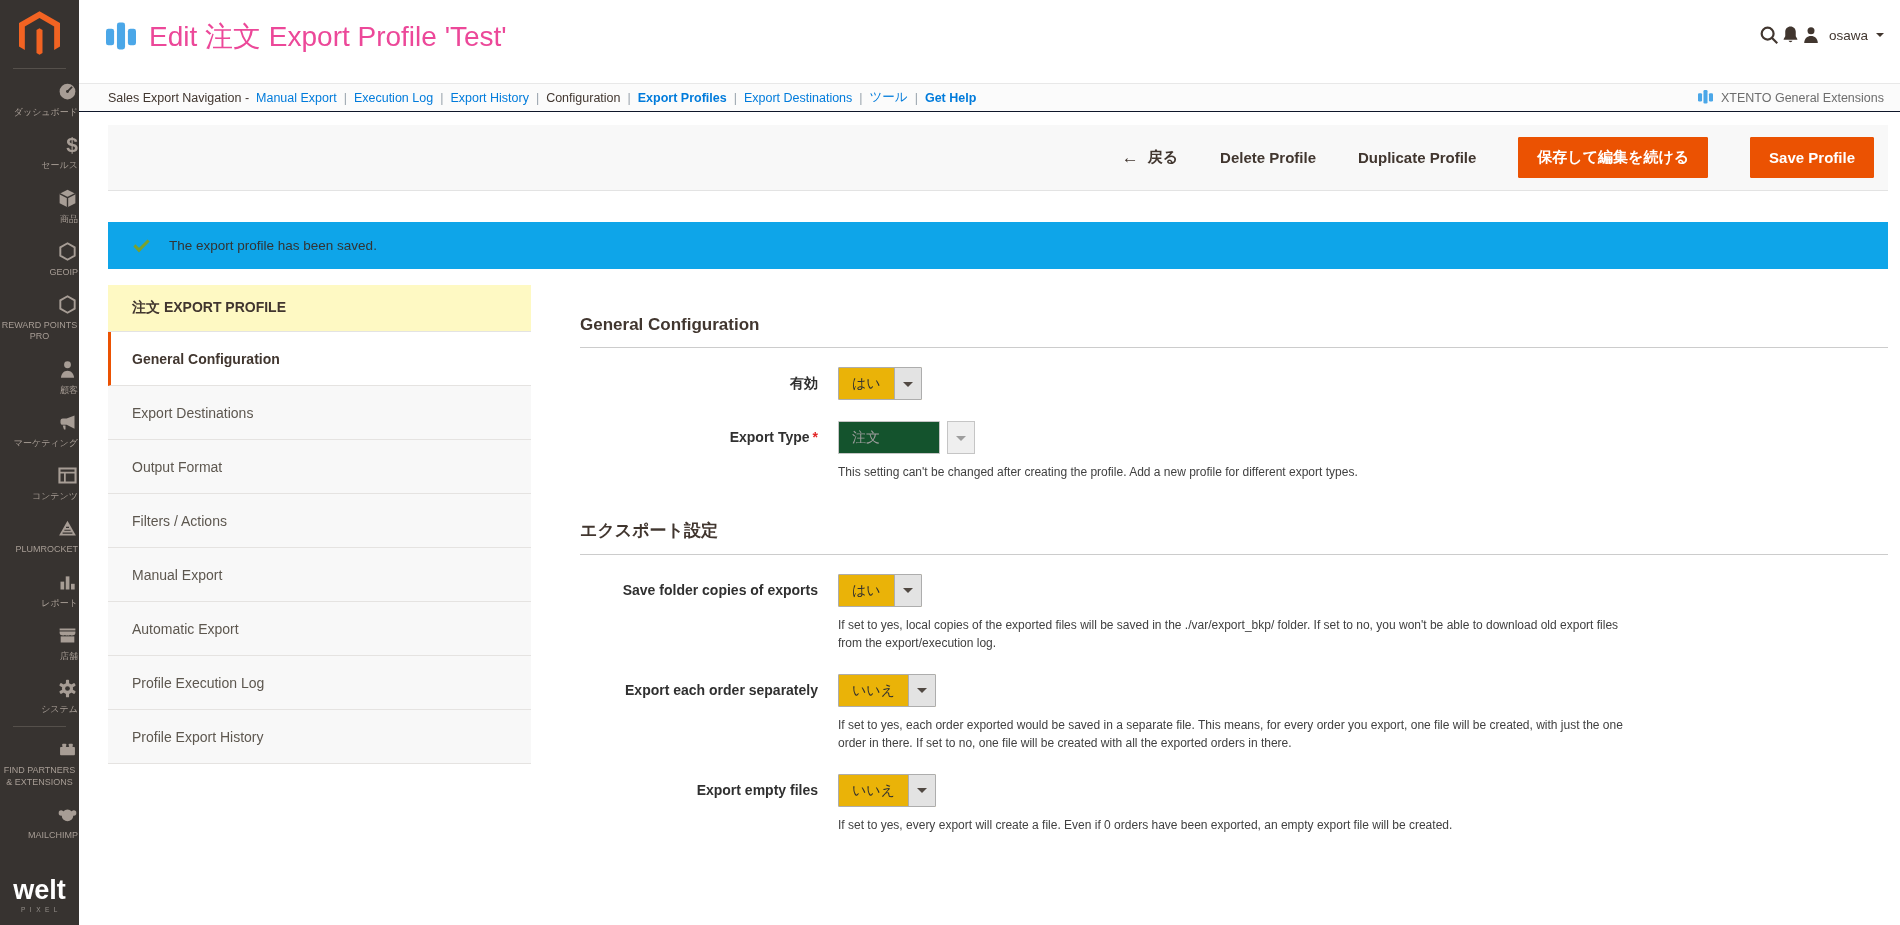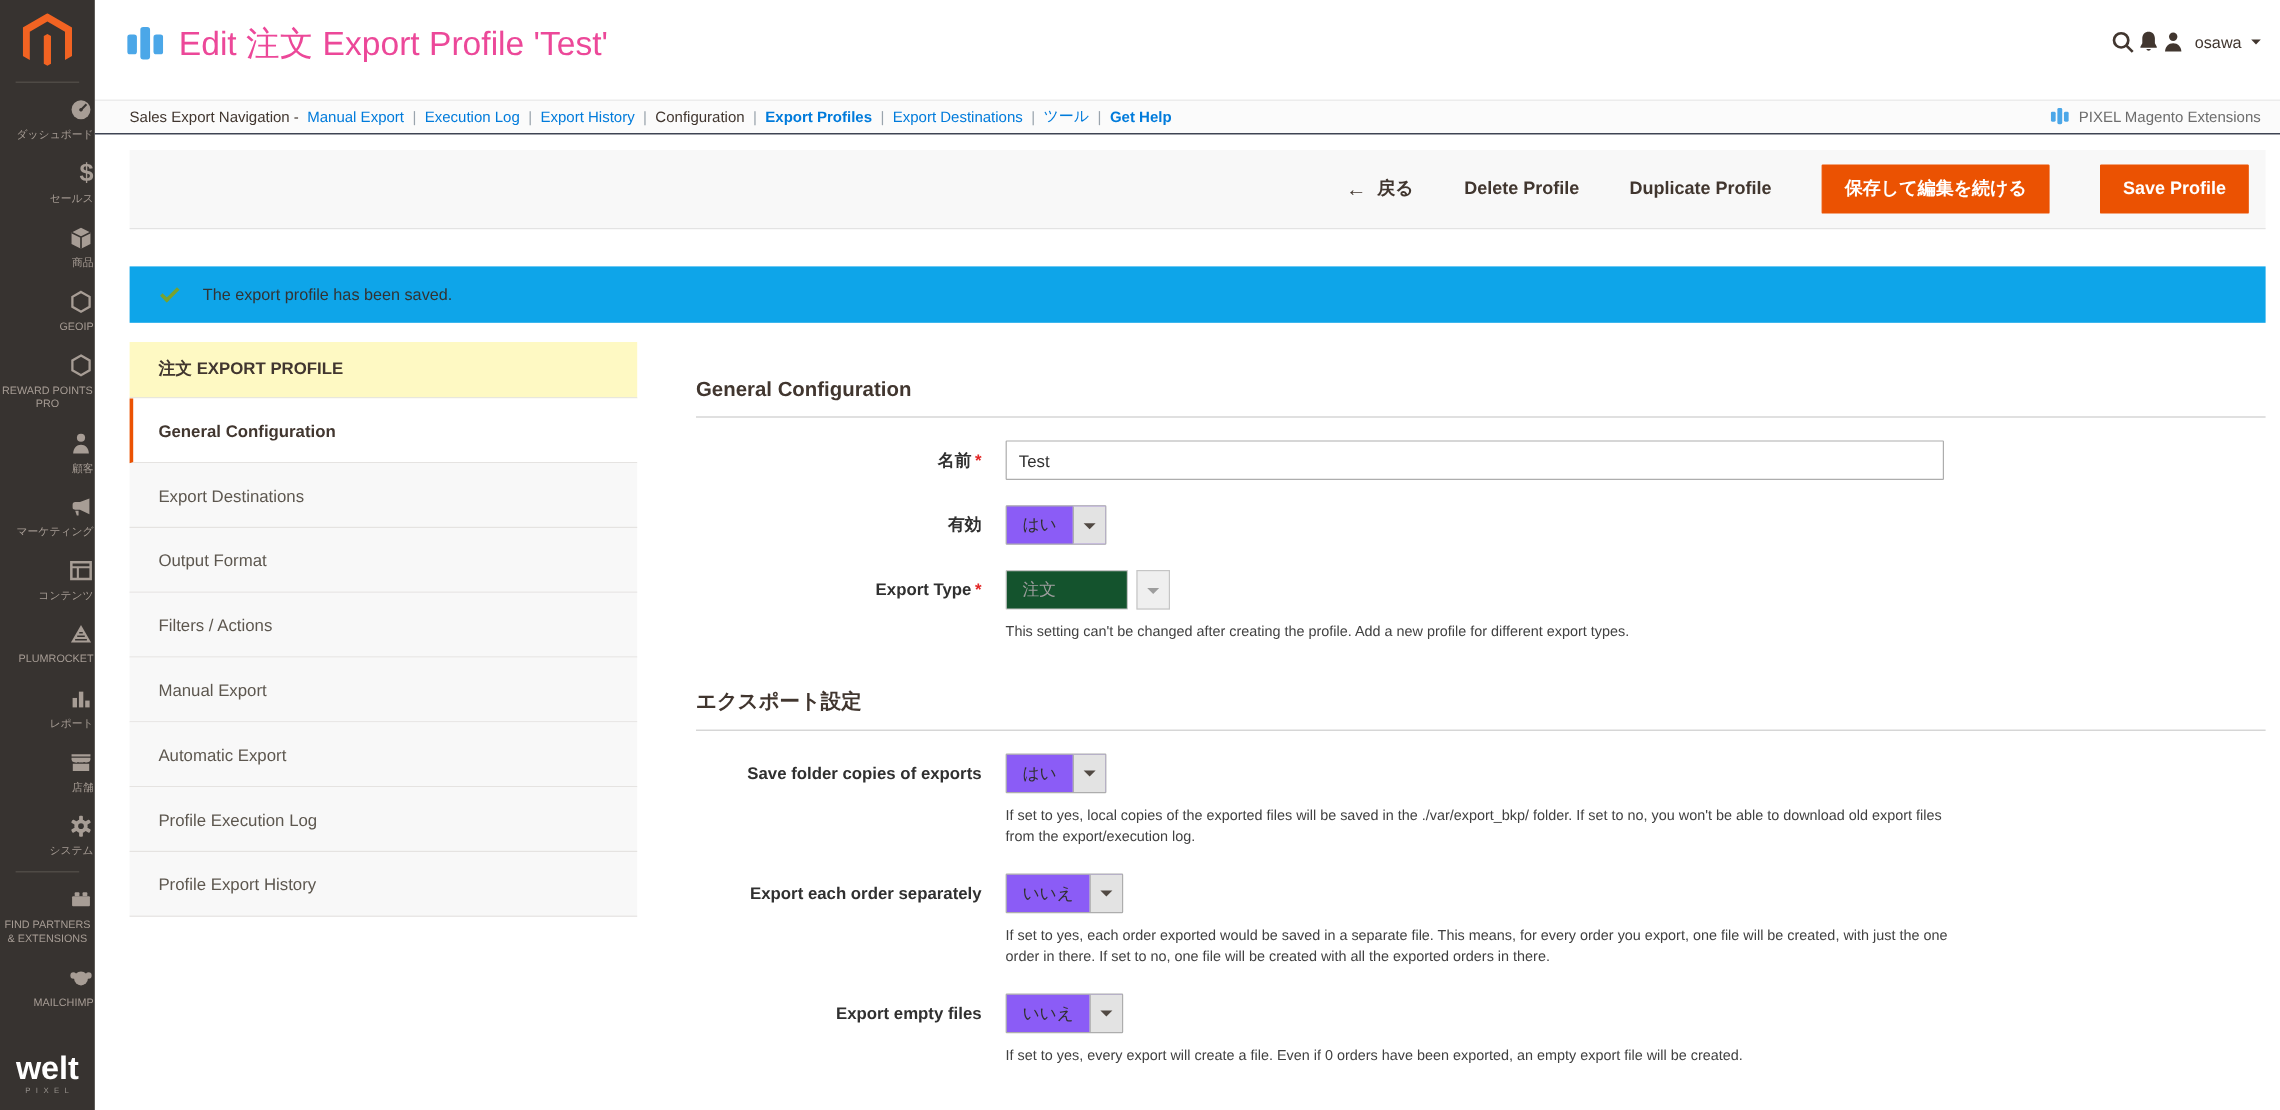--- a/index.html
+++ b/index.html
@@ -71,21 +71,21 @@
   .sect-title { font-size:17px; font-weight:600; color:#41362f; padding-bottom:12px; border-bottom:1px solid #ccc; }
   .sect-title.first { margin-top:30px; }
   .sect-title.second { margin-top:37px; }
   .rows { margin-top:19px; }
   .frow { display:flex; margin-bottom:21px; }
   .flabel { width:258px; padding-right:20px; padding-top:8px; text-align:right; font-size:14px; font-weight:600; color:#303030; }
   .flabel .req { color:#e22626; margin-left:3px; }
   .fctrl { flex:1; }
   .txt-input { width:782px; height:33px; border:1px solid #adadad; padding:0 10px; font-size:14px; color:#303030;
                font-family:inherit; border-radius:1px; }
-  .sel { display:inline-flex; height:33px; border:1px solid #adadad; background:#8b5cf6; cursor:pointer; border-radius:1px; }
+  .sel { display:inline-flex; height:33px; border:1px solid #adadad; background:#eab308; cursor:pointer; border-radius:1px; }
   .sel .stxt { padding:0 13px; line-height:31px; font-size:14px; color:#303030; }
   .sel .sarr { width:27px; border-left:1px solid #adadad; background:#e3e3e3; position:relative; }
   .sel .sarr::after { content:""; position:absolute; left:50%; top:50%; margin:-2px 0 0 -5px;
                       border:5px solid transparent; border-top-color:#514943; border-bottom:none; }
   .sel.disabled { border:none; background:none; cursor:default; }
   .sel.disabled .stxt { border:1px solid #c5c5c5; background:#14532d; color:#9d9d9d; width:102px; border-radius:1px; }
   .sel.disabled .sarr { border:1px solid #c5c5c5; background:#efefef; margin-left:7px; width:28px; }
   .sel.disabled .sarr::after { border-top-color:#9d9d9d; }
   .note { margin-top:9px; font-size:12px; color:#414141; line-height:1.55; max-width:795px; }
 </style>
@@ -266,21 +266,21 @@
       <span class="lnk">ツール</span>
       <span class="sep">|</span>
       <span class="lnk b">Get Help</span>
     </div>
     <div class="ext-right">
       <svg width="15" height="17" viewBox="0 0 20 22" fill="#4ba7e8">
         <rect x="0" y="5.2" width="5.4" height="11" rx="1.6"></rect>
         <rect x="7.3" y="1" width="5.4" height="18" rx="1.6"></rect>
         <rect x="14.6" y="5.2" width="5.4" height="11" rx="1.6"></rect>
       </svg>
-      <span>PIXEL Magento Extensions</span>
+      <span>XTENTO General Extensions</span>
     </div>
   </div>
 
   <div class="toolbar">
     <button class="tb-text">
       <span class="arrow">←</span>
       <span>戻る</span>
     </button>
     <button class="tb-text">Delete Profile</button>
     <button class="tb-text">Duplicate Profile</button>
@@ -304,28 +304,20 @@
       <li>Automatic Export</li>
       <li>Profile Execution Log</li>
       <li>Profile Export History</li>
     </ul>
   </div>
 
   <div class="content">
     <h2 class="sect-title first">General Configuration</h2>
 
     <div class="rows">
-      <div class="frow">
-        <div class="flabel">
-          <span>名前</span><span class="req">*</span>
-        </div>
-        <div class="fctrl">
-          <input class="txt-input" type="text" value="Test" style="">
-        </div>
-      </div>
 
       <div class="frow">
         <div class="flabel">
           <span>有効</span>
         </div>
         <div class="fctrl">
           <div class="sel">
             <span class="stxt">はい</span>
             <span class="sarr"></span>
           </div>

